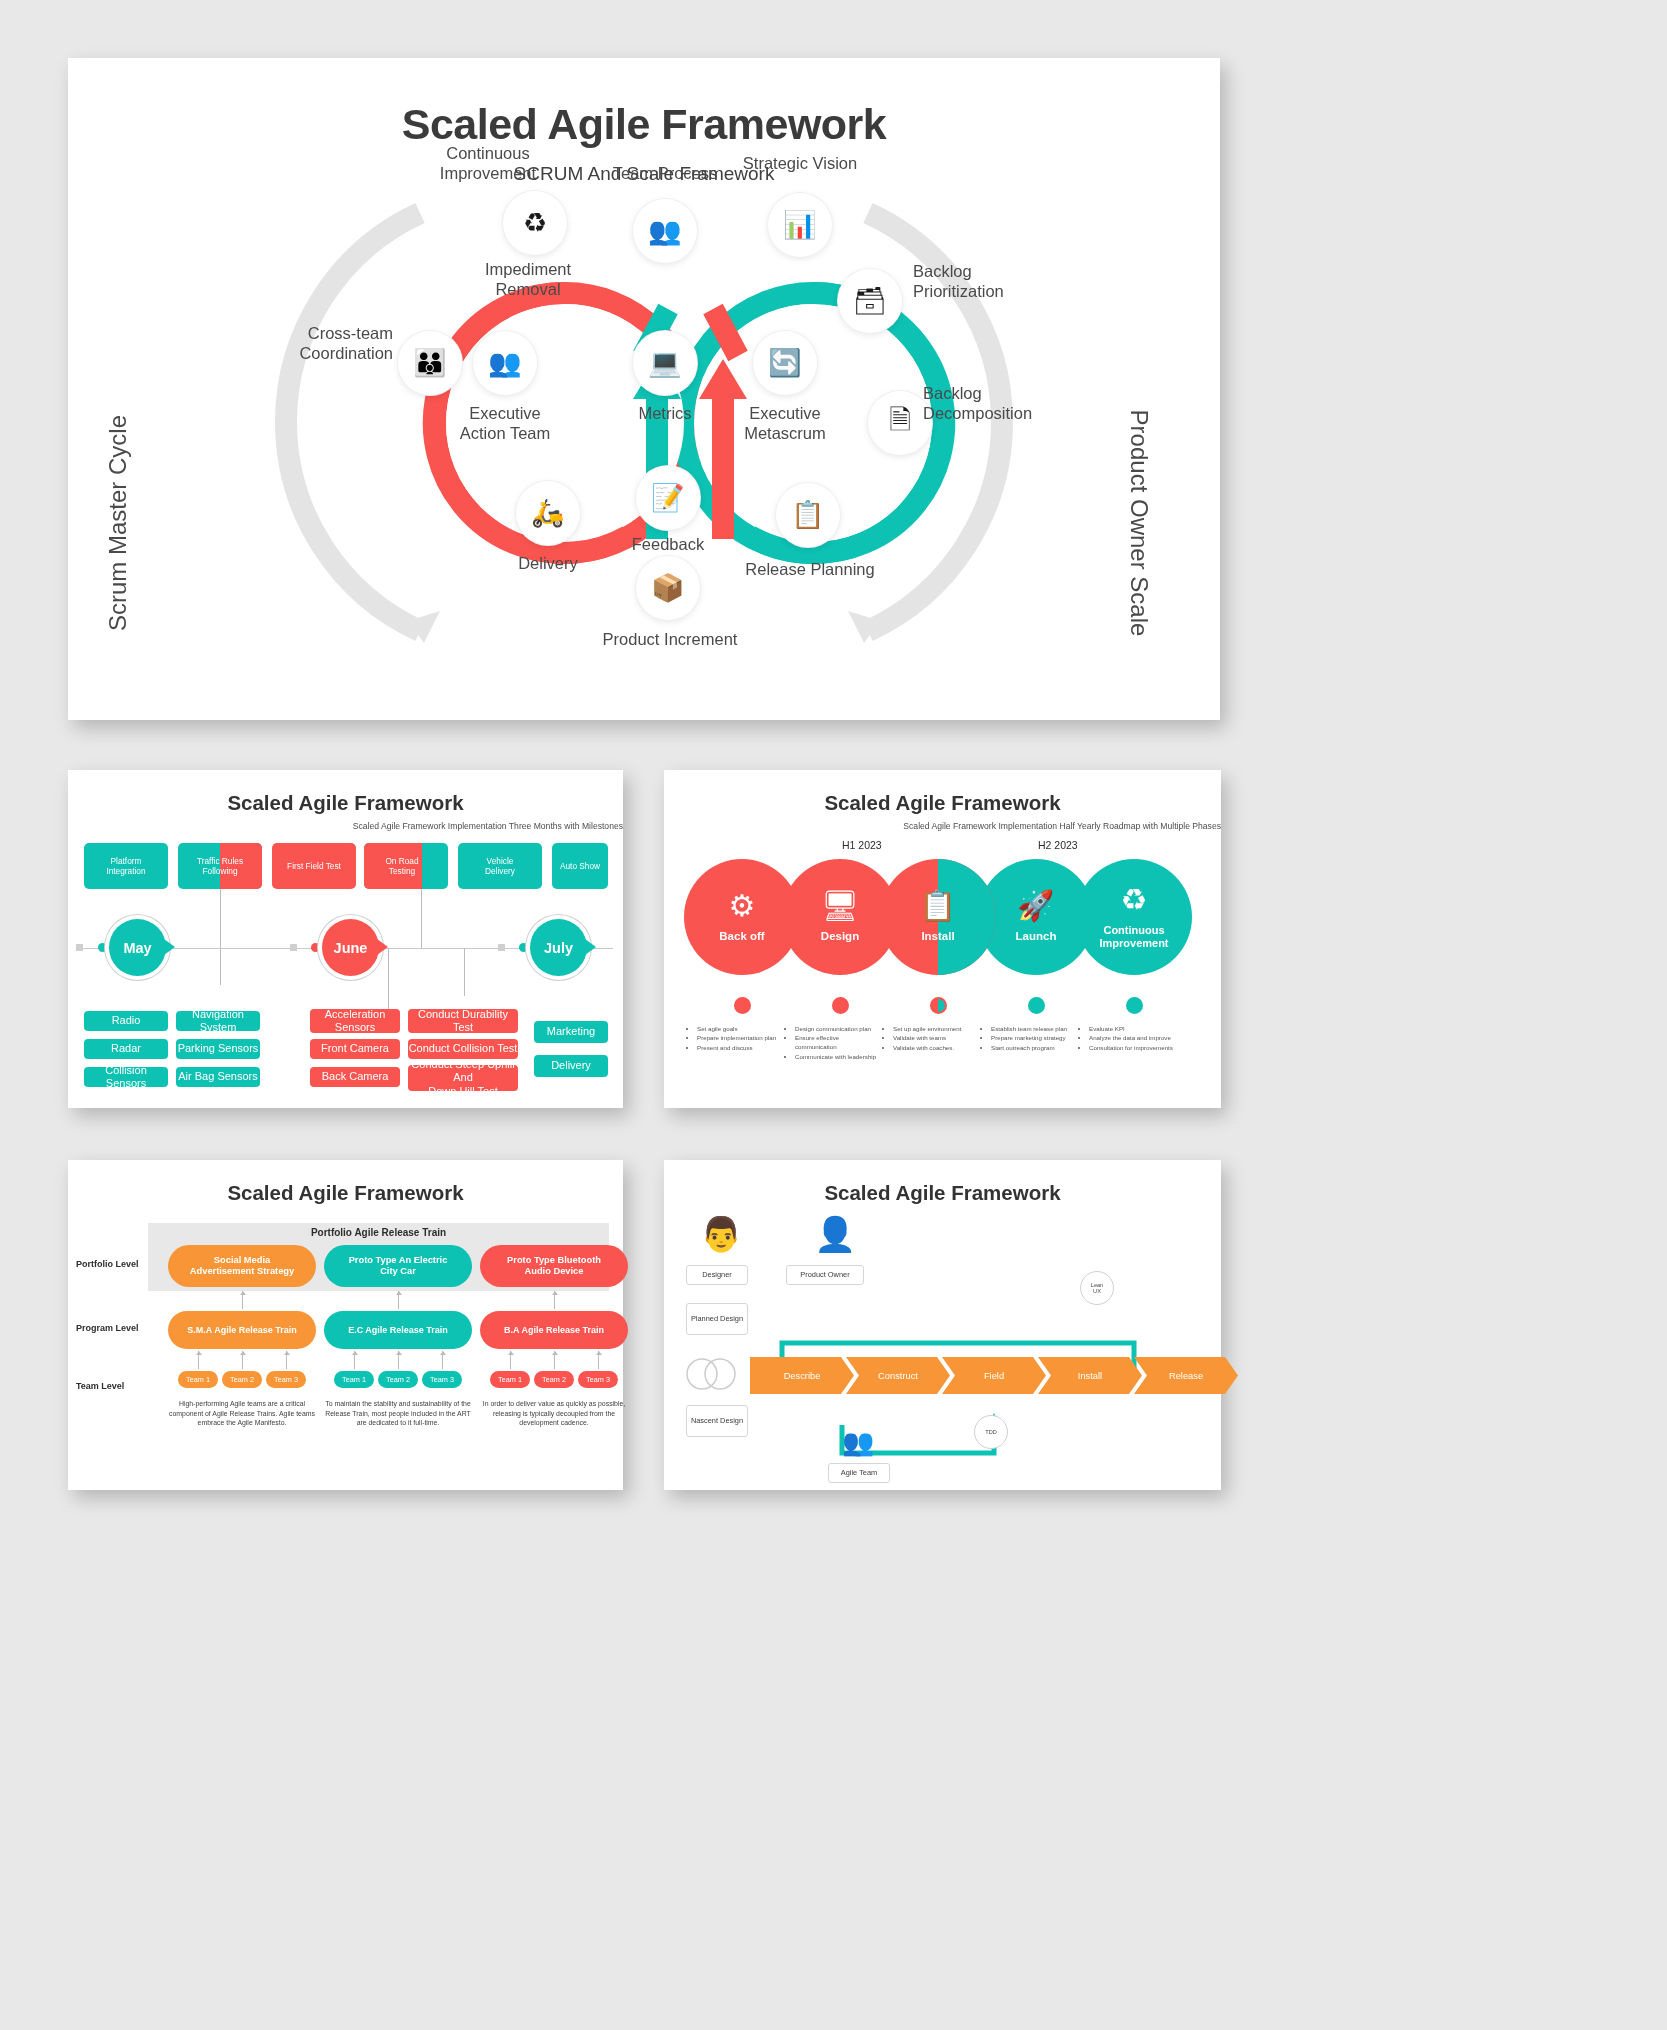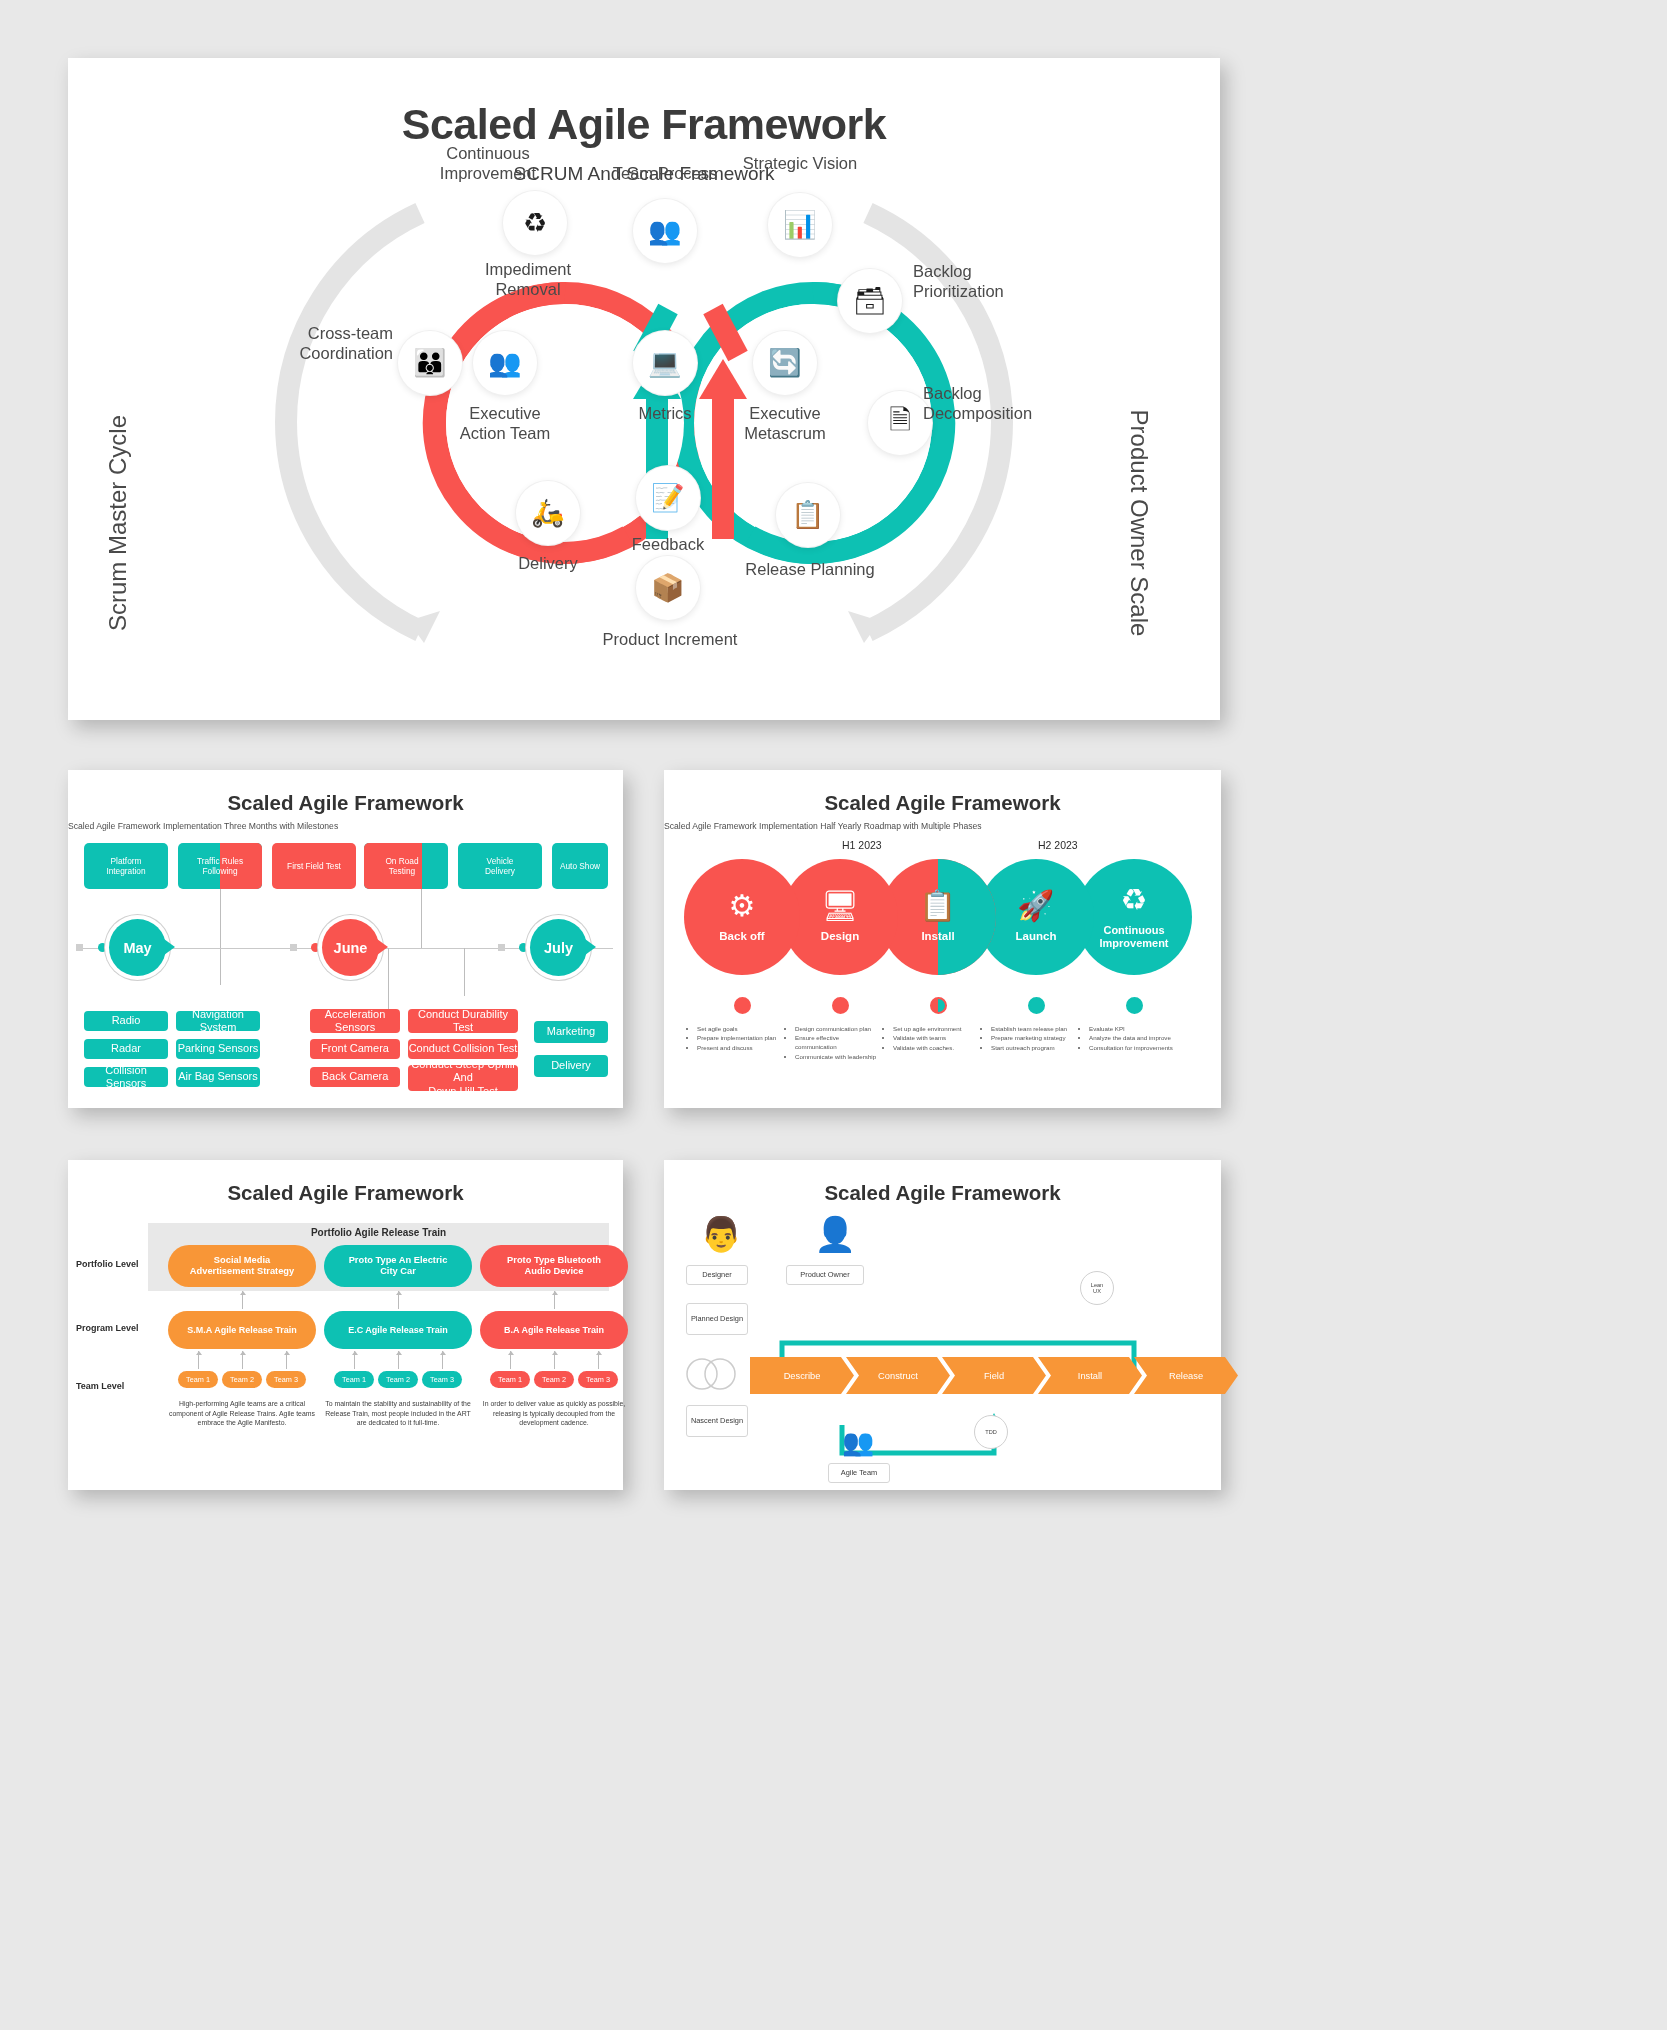--- a/index.html
+++ b/index.html
@@ -37,21 +37,21 @@
   .nlabel {
     position:absolute; font-size:16.5px; color:#4a4a4a; text-align:center;
     line-height:1.22; z-index:7; white-space:nowrap;
   }
   
   #slide2 { left:68px; top:770px; width:555px; height:338px; }
   #slide3 { left:664px; top:770px; width:557px; height:338px; }
   #slide4 { left:68px; top:1160px; width:555px; height:330px; }
   #slide5 { left:664px; top:1160px; width:557px; height:330px; }
   .mini-title { text-align:center; font-weight:bold; color:#333; font-size:20.5px; padding-top:21px;}
-  .mini-sub { text-align:left; font-size:8.6px; color:#4d4d4d; margin-top:6px; }
+  .mini-sub { text-align:right; font-size:8.6px; color:#4d4d4d; margin-top:6px; }
   .chip {
     position:absolute; border-radius:5px; color:#fff; font-size:8.3px;
     display:flex; align-items:center; justify-content:center; text-align:center;
     line-height:1.25; padding:2px;
   }
   .teal { background:#0dc1b3; } .red { background:#f9544f; }
   .s2-line { position:absolute; left:10px; right:10px; top:181px; height:1px; background:#c9c9c9; }
   .monthc {
     position:absolute; width:57px; height:57px; border-radius:50%;
     color:#fff; font-weight:bold; font-size:14.5px;

